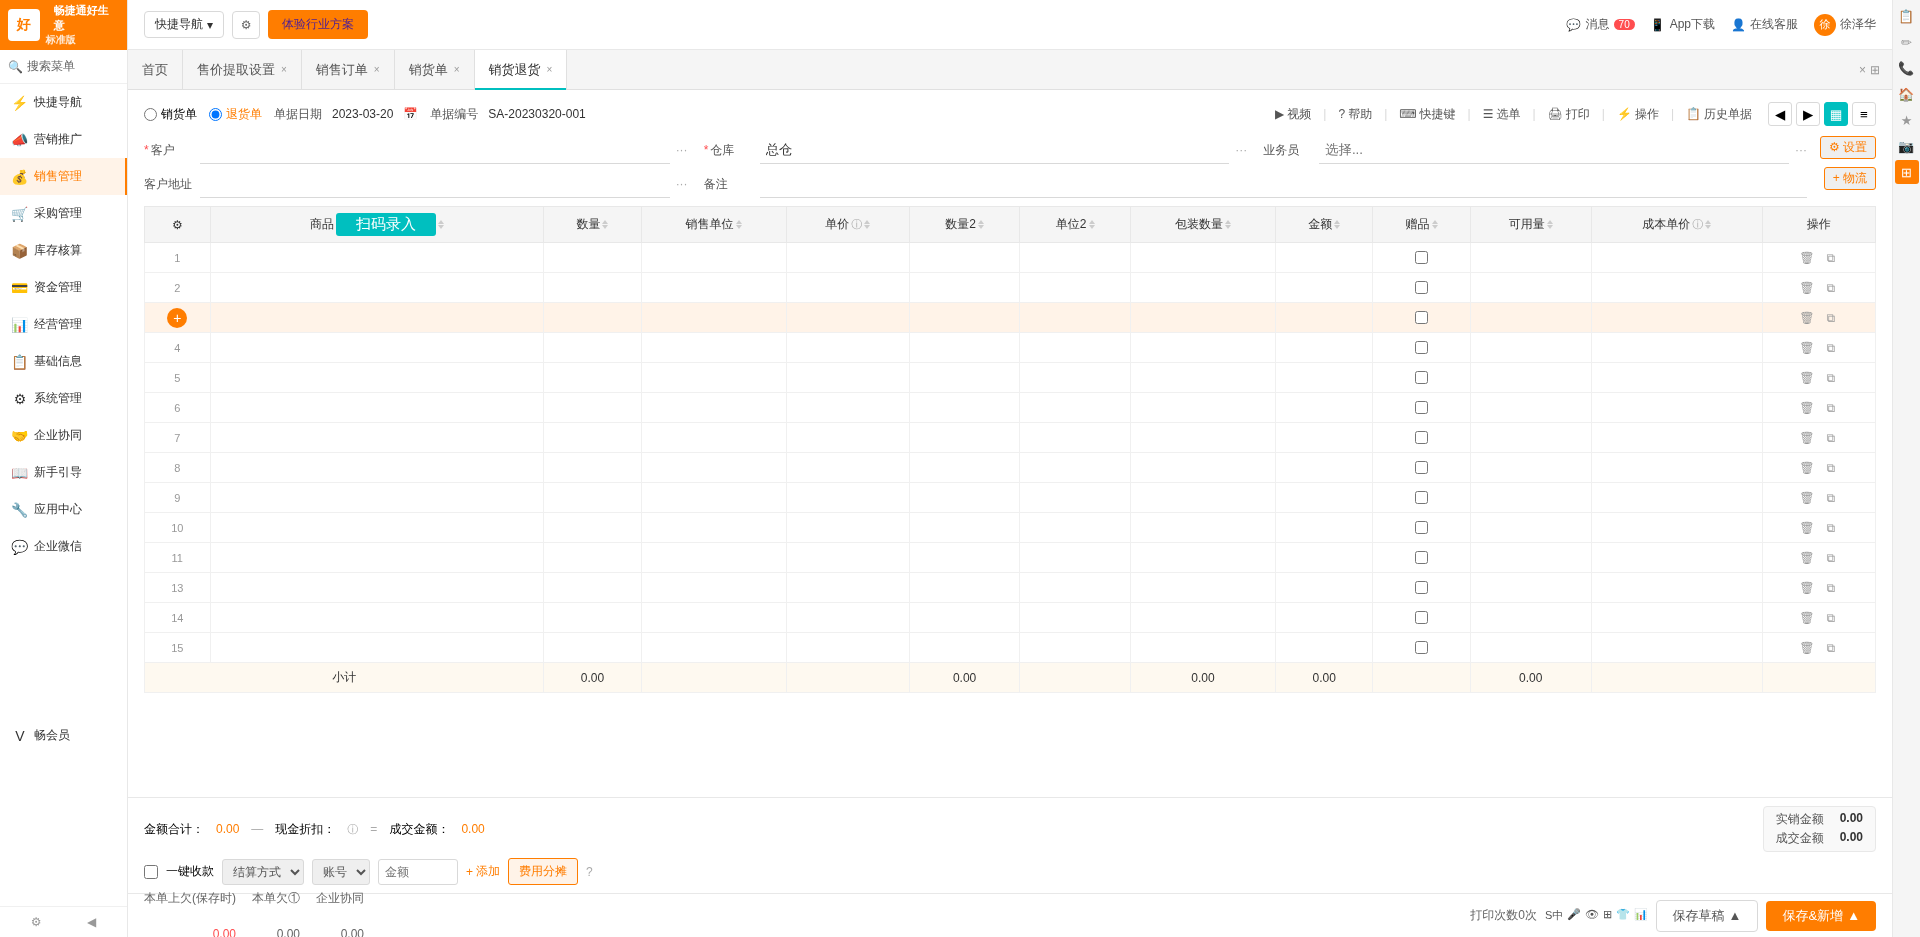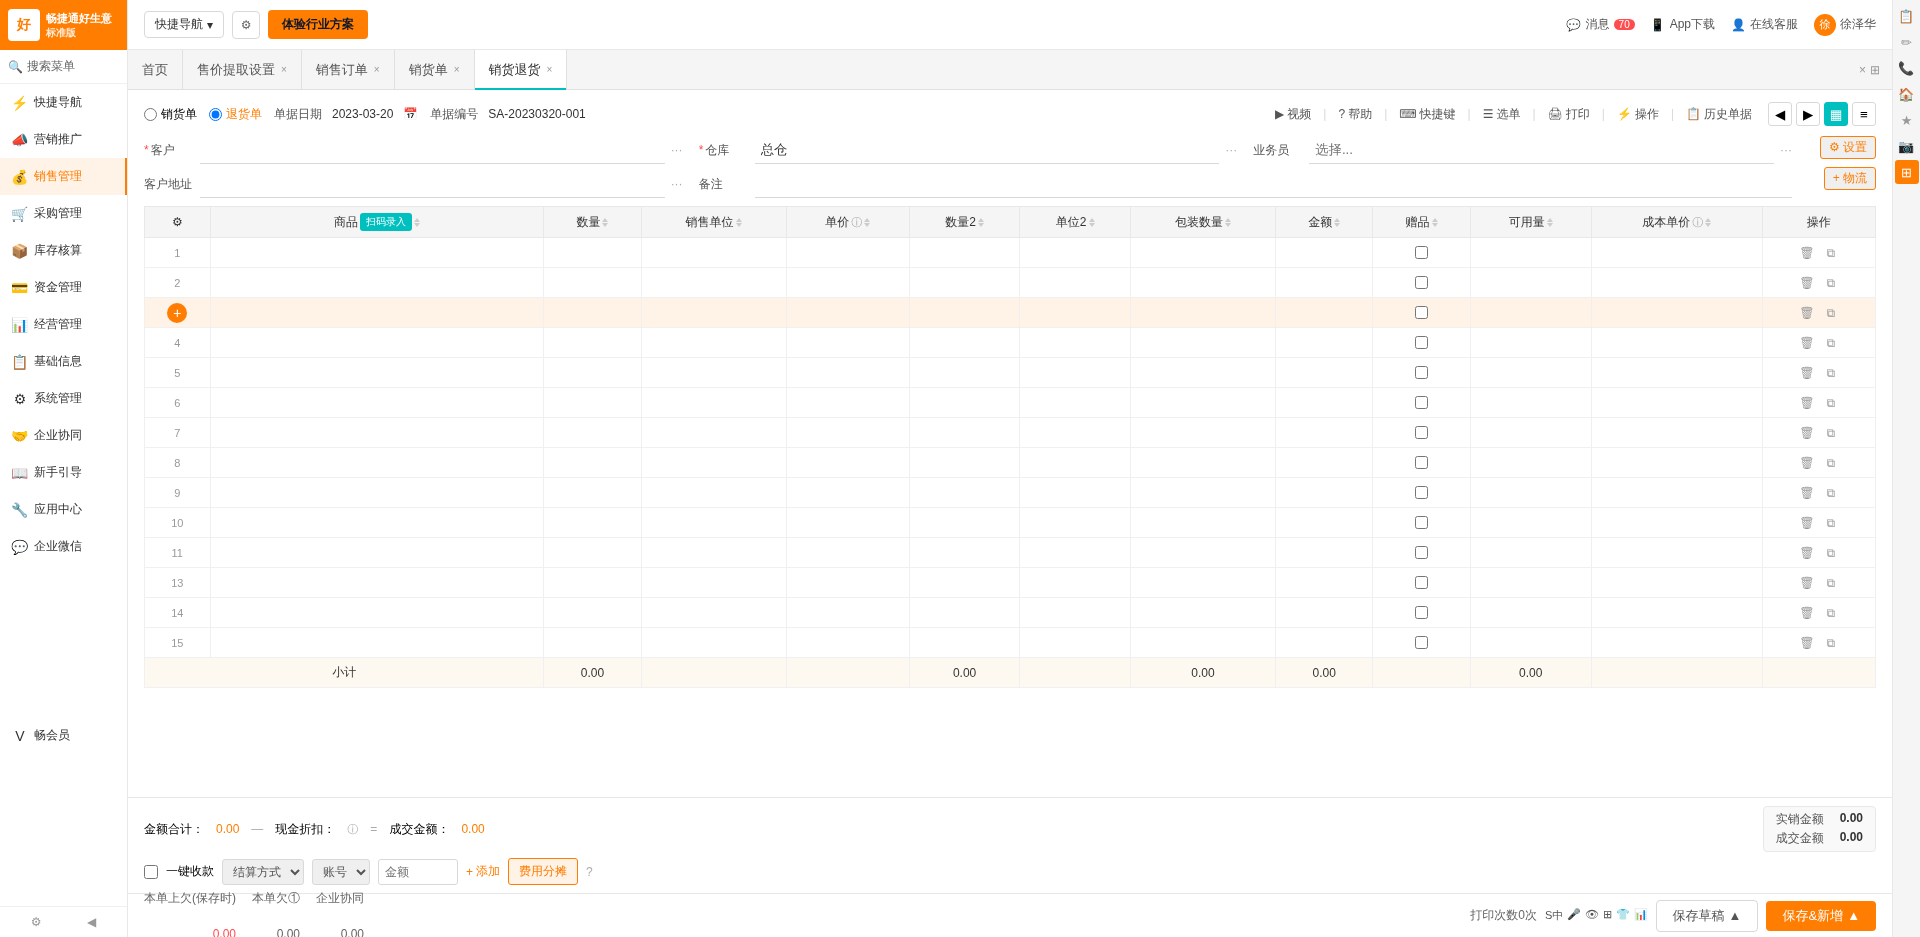--- a/index.html
+++ b/index.html
@@ -16,21 +16,21 @@
     .sidebar-bottom { margin-top: auto; display: flex; align-items: center; justify-content: space-around; padding: 8px; border-top: 1px solid #f0f0f0; }
 
     
     .main { flex: 1; display: flex; flex-direction: column; overflow: hidden; }
 
     
     .topbar { height: 50px; background: #fff; display: flex; align-items: center; padding: 0 16px; border-bottom: 1px solid #e8e8e8; gap: 12px; }
     .topbar-left { display: flex; align-items: center; gap: 8px; flex: 1; }
     .dropdown-selector { display: flex; align-items: center; gap: 4px; padding: 4px 10px; border: 1px solid #d9d9d9; border-radius: 4px; cursor: pointer; color: #333; }
     .gear-btn { width: 28px; height: 28px; border: 1px solid #d9d9d9; border-radius: 4px; display: flex; align-items: center; justify-content: center; cursor: pointer; color: #666; }
-    .trial-btn { background: #ff7d00; color: #0f172a; border: none; border-radius: 4px; padding: 6px 14px; cursor: pointer; font-size: 12px; font-weight: bold; }
+    .trial-btn { background: #ff7d00; color: #4c1d95; border: none; border-radius: 4px; padding: 6px 14px; cursor: pointer; font-size: 12px; }
     .topbar-right { display: flex; align-items: center; gap: 16px; color: #555; }
     .topbar-right-item { display: flex; align-items: center; gap: 4px; cursor: pointer; }
     .msg-badge { background: #ff4d4f; color: white; border-radius: 10px; font-size: 10px; padding: 0 5px; min-width: 18px; text-align: center; }
 
     
     .tabbar { height: 40px; background: #f5f5f5; display: flex; align-items: center; padding: 0 0; border-bottom: 1px solid #e0e0e0; gap: 0; }
     .tab-item { display: flex; align-items: center; gap: 4px; padding: 0 14px; height: 40px; cursor: pointer; border-right: 1px solid #e0e0e0; color: #555; font-size: 13px; position: relative; }
     .tab-item.active { background: #fff; color: #333; }
     .tab-item.active::after { content: ''; position: absolute; bottom: 0; left: 0; right: 0; height: 2px; background: #00bfbf; }
     .tab-item .close-icon { font-size: 10px; color: #999; margin-left: 2px; }
@@ -60,21 +60,21 @@
     .right-btns { display: flex; flex-direction: column; gap: 4px; align-items: flex-end; margin-left: auto; }
 
     
     .data-table { width: 100%; border-collapse: collapse; font-size: 12px; }
     .data-table thead tr { background: #f5f5f5; }
     .data-table th { padding: 6px 8px; border: 1px solid #e8e8e8; text-align: center; font-weight: normal; color: #333; white-space: nowrap; }
     .data-table td { padding: 4px 6px; border: 1px solid #f0f0f0; text-align: center; color: #333; height: 30px; }
     .data-table tr.highlighted { background: #fff3e8; }
     .row-num { color: #999; font-size: 11px; }
     .add-row-btn { width: 20px; height: 20px; background: #ff7d00; color: white; border-radius: 50%; display: flex; align-items: center; justify-content: center; cursor: pointer; font-size: 14px; margin: 0 auto; }
-    .scan-input-btn { background: #00bfbf; color: white; border: none; border-radius: 3px; padding: 2px 6px; font-size: 10px; cursor: pointer; white-space: nowrap; }
+    .scan-input-btn { background: #00bfbf; color: white; border: none; border-radius: 3px; padding: 2px 20px; font-size: 15px; cursor: pointer; white-space: nowrap; }
     .th-sortable { display: flex; align-items: center; justify-content: center; gap: 2px; }
     .sort-icon { display: flex; flex-direction: column; gap: 1px; }
     .sort-icon span { display: block; width: 0; height: 0; }
     .sort-up { border-left: 3px solid transparent; border-right: 3px solid transparent; border-bottom: 4px solid #ccc; }
     .sort-down { border-left: 3px solid transparent; border-right: 3px solid transparent; border-top: 4px solid #ccc; }
     .checkbox-cell { display: flex; align-items: center; justify-content: center; }
     .action-icons { display: flex; gap: 4px; justify-content: center; }
     .action-icon { width: 20px; height: 20px; display: flex; align-items: center; justify-content: center; cursor: pointer; color: #999; }
 
     
@@ -111,21 +111,21 @@
     .orange { color: #ff7d00; }
     .separator { color: #d9d9d9; margin: 0 4px; }
   </style>
 </head>
 <body>
 
 <div class="sidebar">
   <div class="sidebar-logo">
     <div class="logo-icon">好</div>
     <div>
-      <div style="font-size:11px;font-weight:bold;">畅捷通好生意</div>
+      <div style="font-size:11px;font-weight:bold;margin-left:8px;">畅捷通好生意</div>
       <div style="font-size:10px;opacity:0.85;">标准版</div>
     </div>
   </div>
 
   <div class="sidebar-search">
     <span>🔍</span>
     <span>搜索菜单</span>
   </div>
 
   <div class="sidebar-nav-item">
@@ -308,21 +308,21 @@
         </div>
         <div class="toolbar-icons">
           <button class="toolbar-icon-btn">◀</button>
           <button class="toolbar-icon-btn">▶</button>
           <button class="toolbar-icon-btn active">▦</button>
           <button class="toolbar-icon-btn">≡</button>
         </div>
       </div>
     </div>
 
-    <div style="display:flex;align-items:flex-start;gap:28px;margin-bottom:8px;">
+    <div style="display:flex;align-items:flex-start;gap:13px;margin-bottom:8px;">
       <div style="flex:1;display:grid;grid-template-columns:1fr 1fr 1fr;gap:6px 16px;">
         <div class="form-field">
           <label class="required">客户</label>
           <input class="form-input" placeholder="" style="">
           <span class="field-more">···</span>
         </div>
         <div class="form-field">
           <label class="required">仓库</label>
           <input class="form-input" value="总仓" style="">
           <span class="field-more">···</span>

